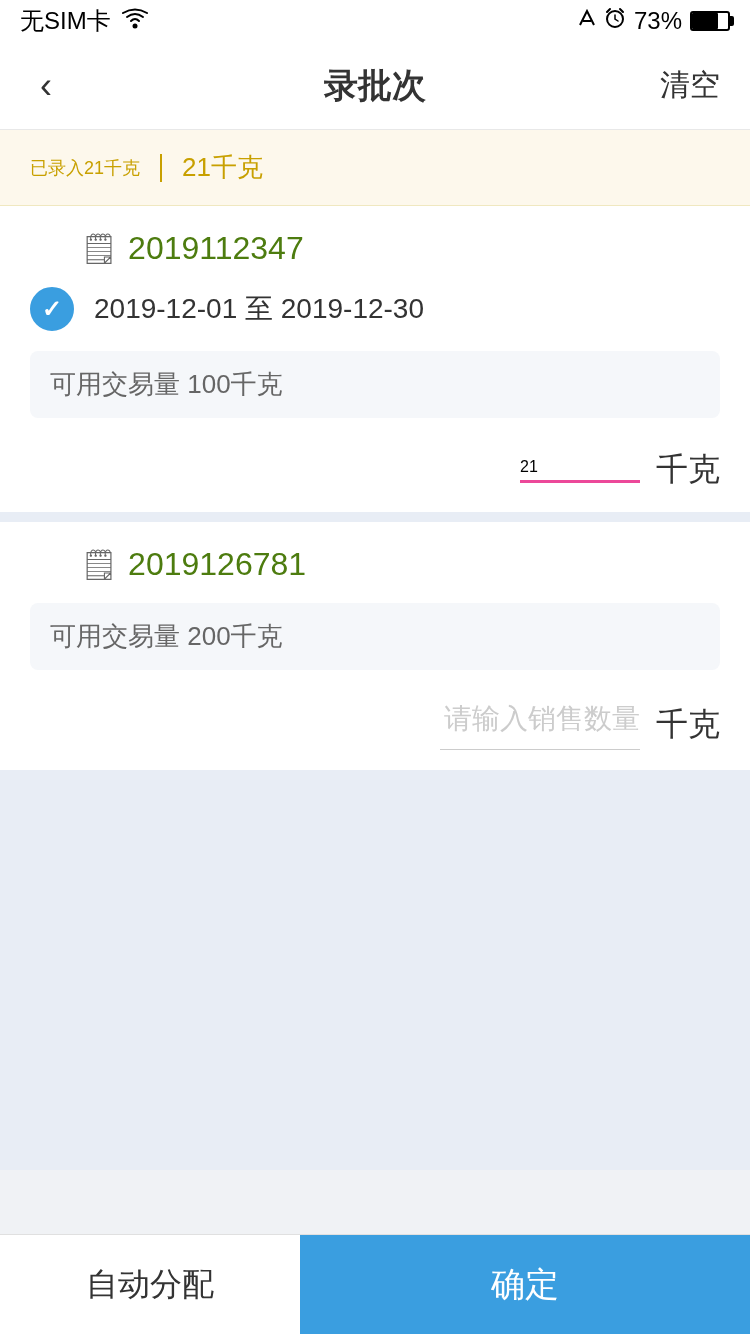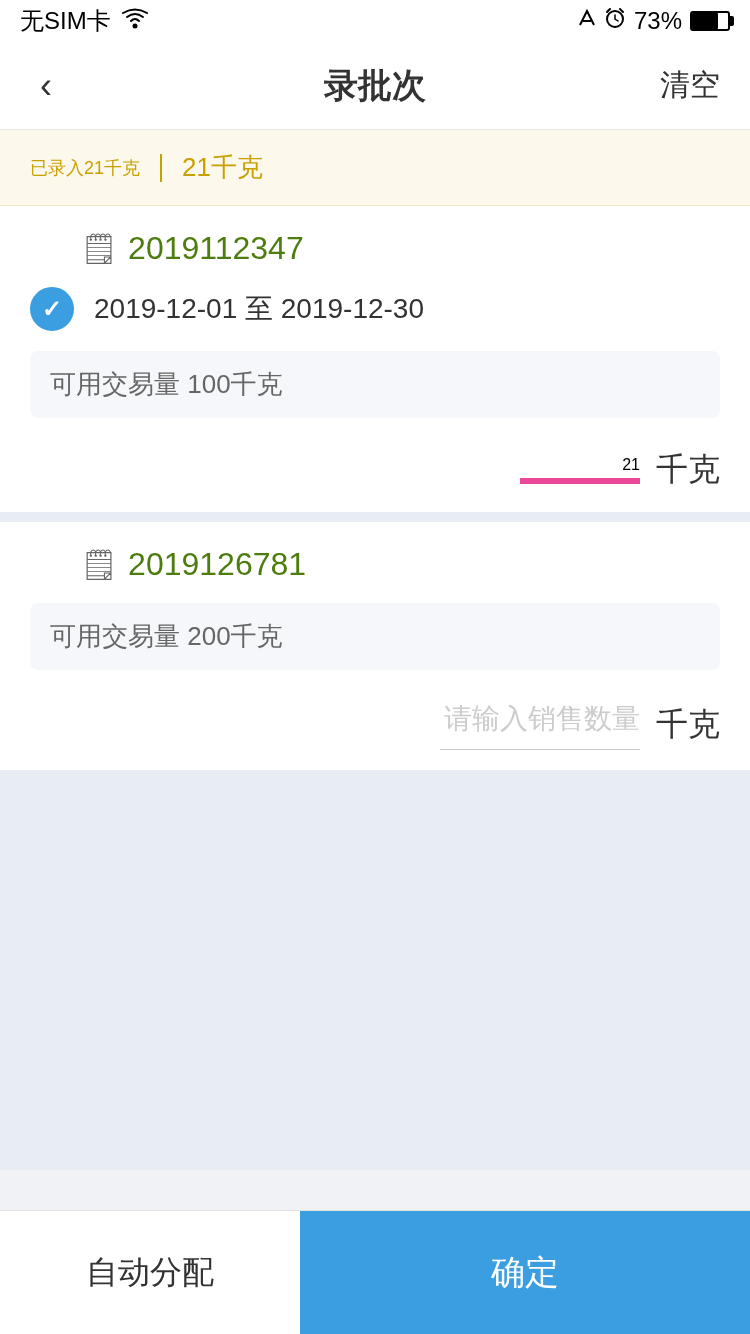--- a/index.html
+++ b/index.html
@@ -192,23 +192,22 @@
       align-items: center;
       justify-content: flex-end;
       padding: 10px 30px 20px 30px;
       gap: 16px;
     }
     .quantity-unit {
       font-size: 32px;
       color: #333;
     }
     .quantity-underline {
-      border-bottom: 6px solid #ec4899;
+      border-bottom: 3px solid #ec4899;
       min-width: 120px;
-      text-align: right;
       padding-bottom: 4px;
     }
 
     .card-divider {
       height: 10px;
       background: #e8edf5;
     }
 
     .input-row {
       display: flex;
@@ -236,21 +235,21 @@
       flex: 1;
       min-height: 400px;
     }
 
     
     .bottom-bar {
       position: fixed;
       bottom: 0;
       left: 0;
       width: 750px;
-      height: 124px;
+      height: 100px;
       display: flex;
       background: #fff;
       border-top: 1px solid #e0e0e0;
     }
     .btn-auto {
       flex: 1;
       display: flex;
       align-items: center;
       justify-content: center;
       font-size: 32px;

